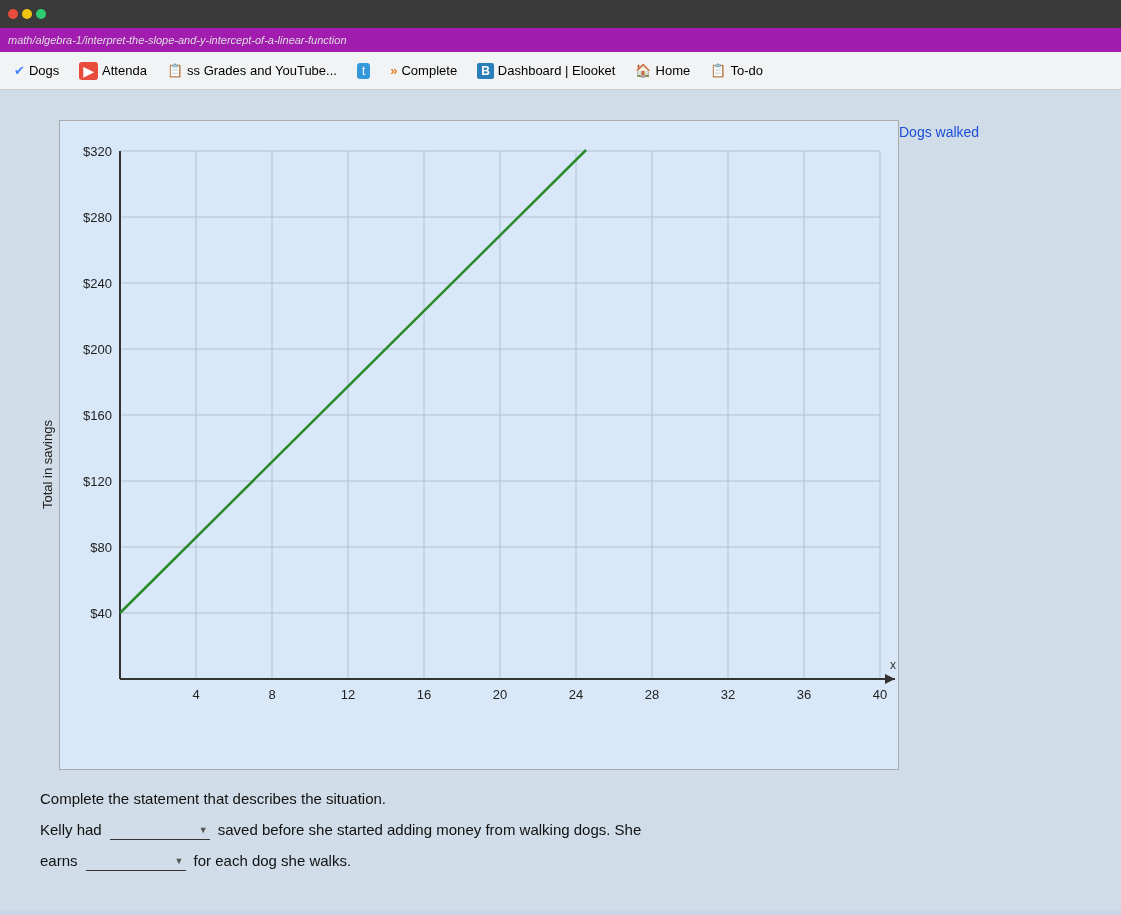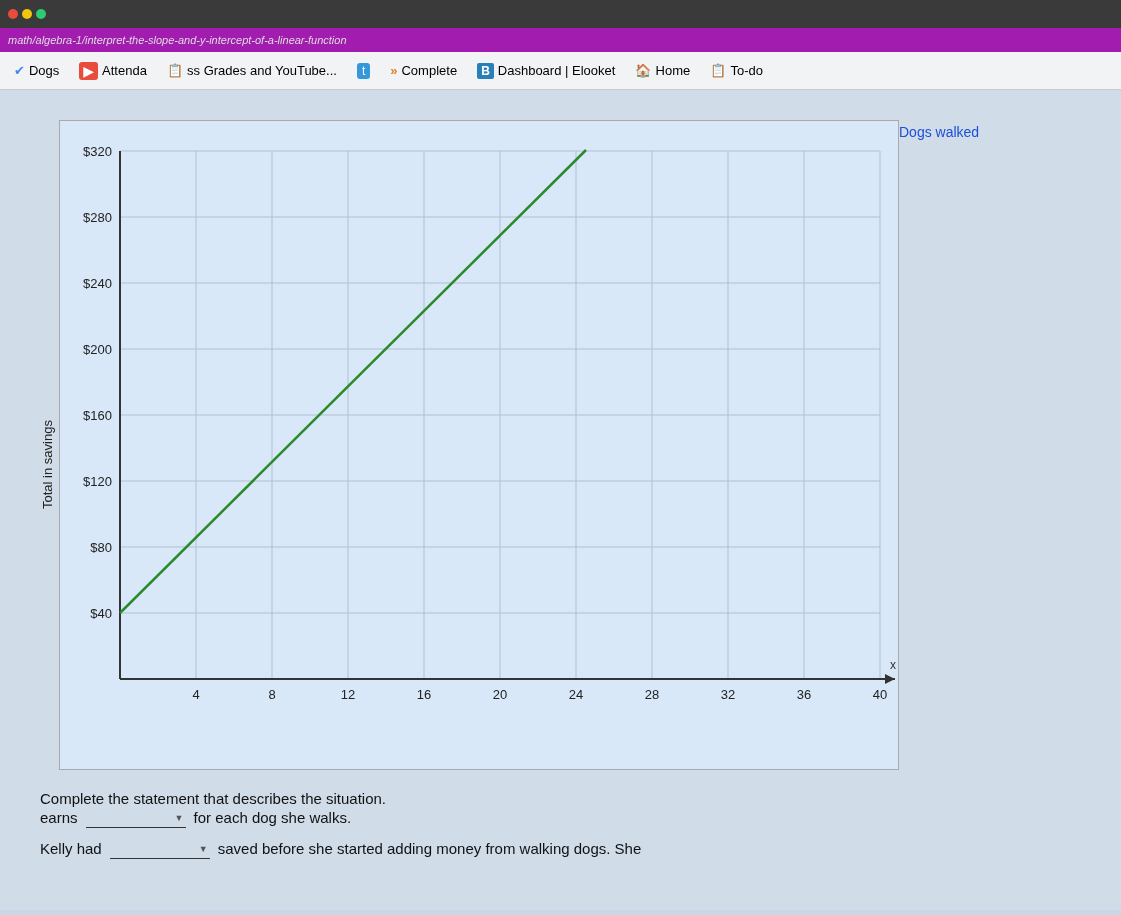--- a/index.html
+++ b/index.html
@@ -96,20 +96,21 @@
     }
 
     
     .statement-section {
       margin-top: 16px;
       font-size: 15px;
       color: #111;
     }
 
     .statement-text {
+      margin-bottom: 12px;
     }
 
     .fill-row {
       display: flex;
       align-items: center;
       gap: 8px;
       margin-bottom: 10px;
       font-size: 15px;
       color: #111;
     }
@@ -257,41 +258,41 @@
       </svg>
 
       <div style="text-align:center; font-size:14px; color:#1d4ed8; margin-top:4px;">Dogs walked</div>
     </div>
   </div>
 
   <div class="statement-section">
     <div class="statement-text">Complete the statement that describes the situation.</div>
 
     <div class="fill-row">
+      <span class="label-kelly">Kelly had</span>
+      <div class="dropdown-wrapper">
+        <select class="dropdown-select">
+          <option value=""></option>
+          <option value="$40">$40</option>
+          <option value="$80">$80</option>
+          <option value="$120">$120</option>
+          <option value="$160">$160</option>
+        </select>
+      </div>
+      <span>saved before she started adding money from walking dogs. She</span>
+    </div>
+
+    <div class="fill-row">
       <span>earns</span>
       <div class="dropdown-wrapper">
         <select class="dropdown-select">
           <option value=""></option>
           <option value="$4">$4</option>
           <option value="$8">$8</option>
           <option value="$10">$10</option>
           <option value="$20">$20</option>
         </select>
       </div>
       <span>for each dog she walks.</span>
     </div>
-
-    <div class="fill-row">
-      <span class="label-kelly">Kelly had</span>
-      <div class="dropdown-wrapper">
-        <select class="dropdown-select">
-          <option value=""></option>
-          <option value="$40">$40</option>
-          <option value="$80">$80</option>
-          <option value="$120">$120</option>
-          <option value="$160">$160</option>
-        </select>
-      </div>
-      <span>saved before she started adding money from walking dogs. She</span>
-    </div>
   </div>
 
 </div>
 
 </body></html>

